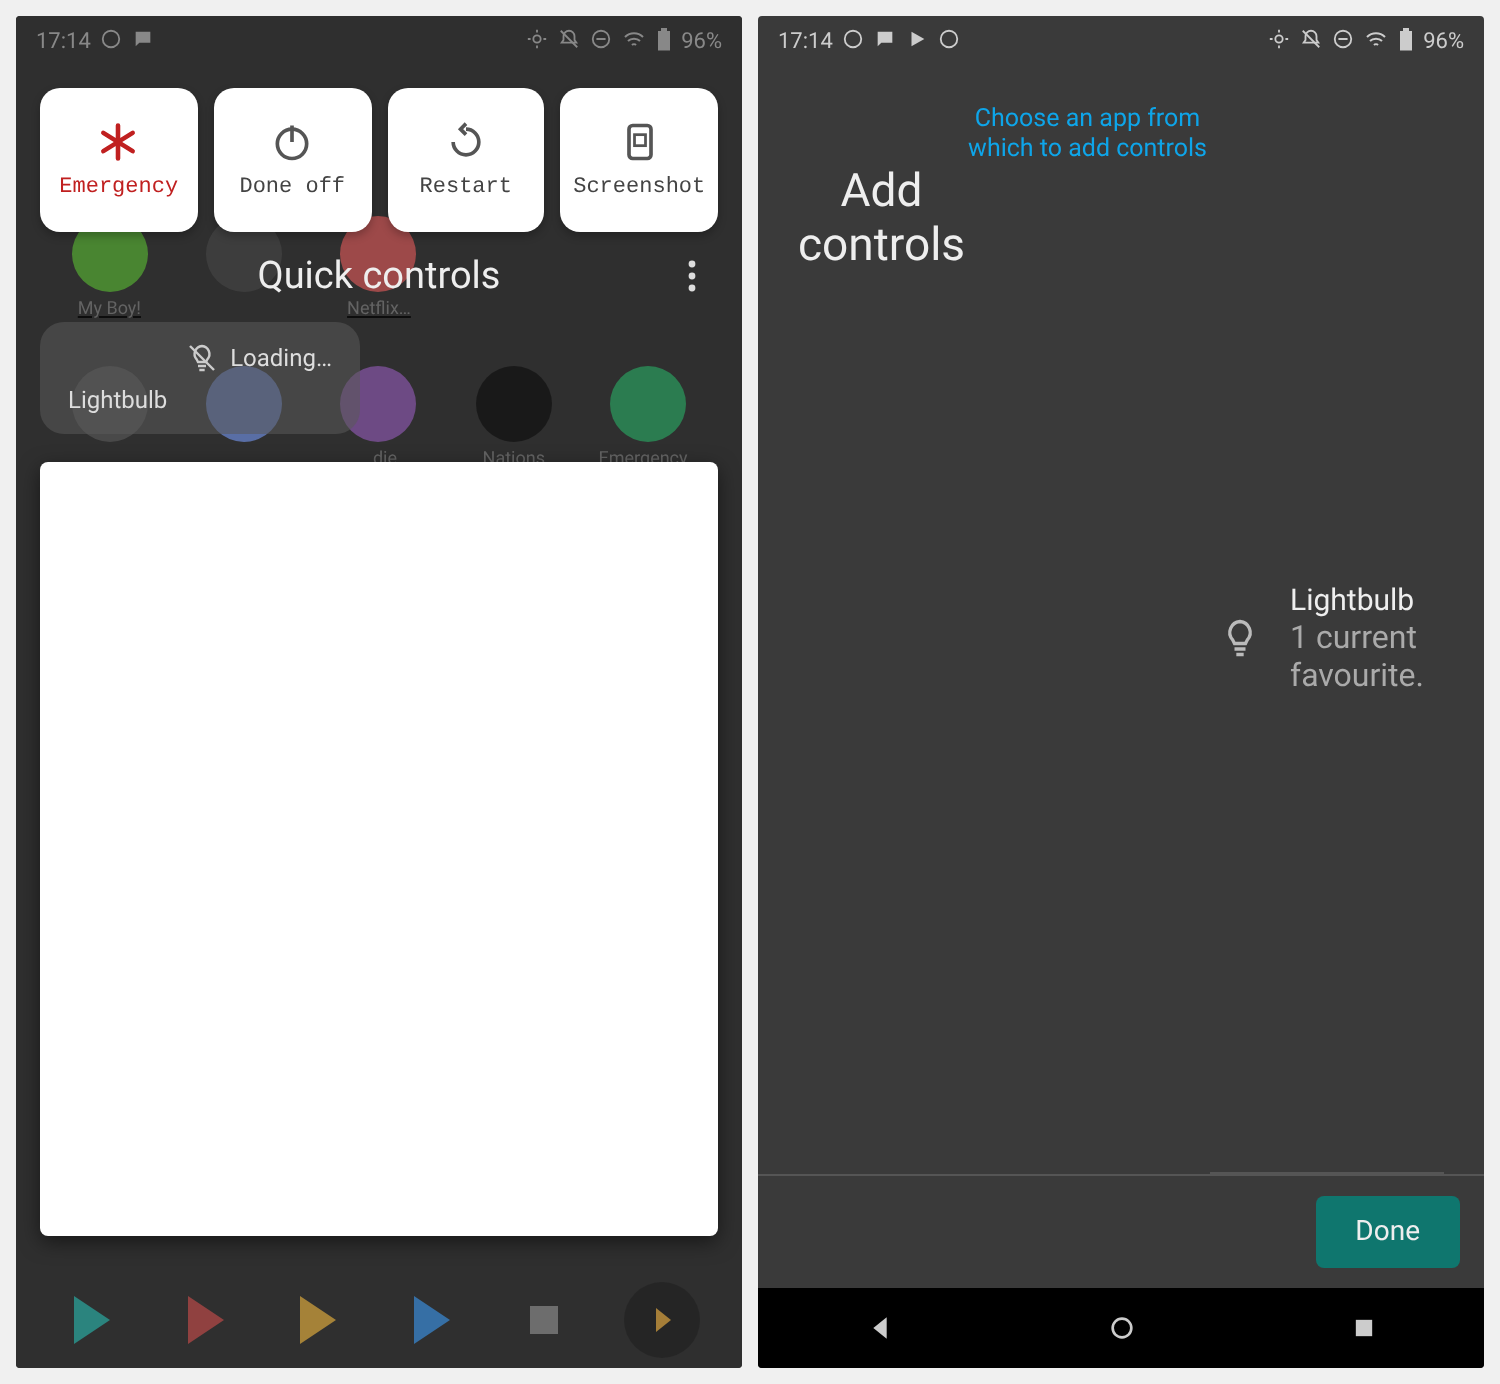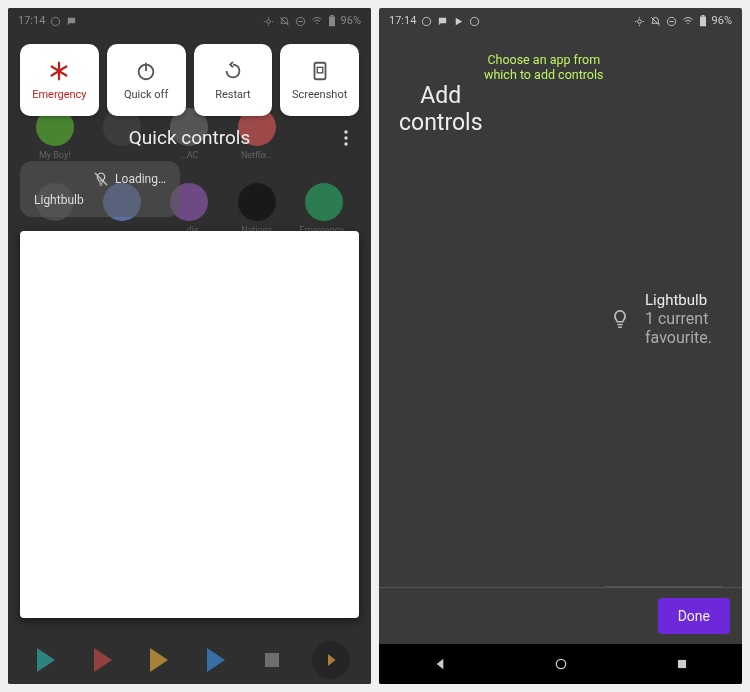--- a/index.html
+++ b/index.html
@@ -33,21 +33,21 @@
     justify-content: space-between;
     padding: 0 10px;
     font-size: 11px;
     color: #888;
     position: relative;
     z-index: 5;
   }
   .status-bar.light { color: #ccc; }
   .status-left, .status-right {
     display: flex;
-    align-items: flex-end;
+    align-items: flex-start;
     gap: 5px;
   }
   .status-right svg { display: block; }
 
   
   .dim-bg {
     position: absolute;
     inset: 0;
     background: #2f2f2f;
     z-index: 0;
@@ -57,20 +57,21 @@
     top: 100px;
     left: 0;
     right: 0;
     padding: 0 18px;
     display: grid;
     grid-template-columns: repeat(5,1fr);
     gap: 10px;
     z-index: 1;
     pointer-events: none;
     opacity: 0.7;
+    text-decoration: underline;
   }
   .bg-app { text-align: center; }
   .bg-app .circle {
     width: 38px; height: 38px; border-radius: 50%;
     margin: 0 auto 4px;
   }
   .bg-app .lbl { font-size: 9px; color: #7a7a7a; white-space: nowrap; overflow: hidden; text-overflow: ellipsis;}
   .bg-apps.row2 { top: 175px; }
 
   
@@ -83,20 +84,21 @@
     padding: 12px;
     color: #eee;
   }
 
   
   .power-row {
     display: grid;
     grid-template-columns: repeat(4, 1fr);
     gap: 8px;
     margin-bottom: 10px;
+    font-family: Liberation Mono, monospace;
   }
   .power-btn {
     background: #fff;
     border-radius: 10px;
     height: 72px;
     display: flex;
     flex-direction: column;
     align-items: center;
     justify-content: center;
     gap: 6px;
@@ -182,21 +184,21 @@
     text-align: center;
     font-size: 23px;
     color: #eee;
     margin-top: 30px;
     margin-bottom: 10px;
     font-weight: 400;
   }
   .r-sub {
     text-align: center;
     font-size: 12.5px;
-    color: #bef264;
+    color: #0ea5e9;
     margin-bottom: 22px;
   }
   .app-row {
     display: flex;
     align-items: center;
     gap: 14px;
     padding: 10px 4px;
     border-bottom: 1px solid #555;
     cursor: pointer;
   }
@@ -207,21 +209,21 @@
   .app-row .atitle { font-size: 15px; color: #eee; line-height: 1.2; }
   .app-row .asub { font-size: 16px; color: #aaa; }
 
   .r-footer {
     border-top: 1px solid #555;
     padding: 10px 12px;
     display: flex;
     justify-content: flex-end;
   }
   .done-btn {
-    background: #6d28d9;
+    background: #0f766e;
     color: #eee;
     font-size: 14px;
     padding: 10px 20px;
     border-radius: 4px;
     cursor: pointer;
     margin-left: 36px;
   }
 
   
   .navbar {
@@ -242,24 +244,20 @@
   <div class="bg-apps">
     <div class="bg-app">
         <div class="circle" style="background:#5a3;"></div>
         <div class="lbl">My Boy!</div>
       </div>
     <div class="bg-app">
         <div class="circle" style="background:#444;"></div>
         <div class="lbl"></div>
       </div>
     <div class="bg-app">
-        <div class="circle" style="background:#666;"></div>
-        <div class="lbl">…AC</div>
-      </div>
-    <div class="bg-app">
         <div class="circle" style="background:#c55;"></div>
         <div class="lbl">Netflix…</div>
       </div>
   </div>
   <div class="bg-apps row2">
     <div class="bg-app">
         <div class="circle" style="background:#555;"></div>
         <div class="lbl"></div>
       </div>
     <div class="bg-app">
@@ -321,21 +319,21 @@
         <svg class="picon" viewBox="0 0 24 24">
             <path d="M12 3v18M4 7l16 10M20 7L4 17" stroke="#c02020" stroke-width="2.5" stroke-linecap="round"></path>
           </svg>
         <span class="plbl">Emergency</span>
       </div>
       <div class="power-btn">
         <svg class="picon" viewBox="0 0 24 24">
             <circle cx="12" cy="13" r="8" fill="none" stroke="#555" stroke-width="2"></circle>
             <line x1="12" y1="3" x2="12" y2="12" stroke="#555" stroke-width="2"></line>
           </svg>
-        <span class="plbl">Quick off</span>
+        <span class="plbl">Done off</span>
       </div>
       <div class="power-btn">
         <svg class="picon" viewBox="0 0 24 24">
             <path d="M5 12a7 7 0 107-7" fill="none" stroke="#555" stroke-width="2"></path>
             <path d="M12 2l-3 3 3 3" fill="none" stroke="#555" stroke-width="2"></path>
           </svg>
         <span class="plbl">Restart</span>
       </div>
       <div class="power-btn">
         <svg class="picon" viewBox="0 0 24 24">

